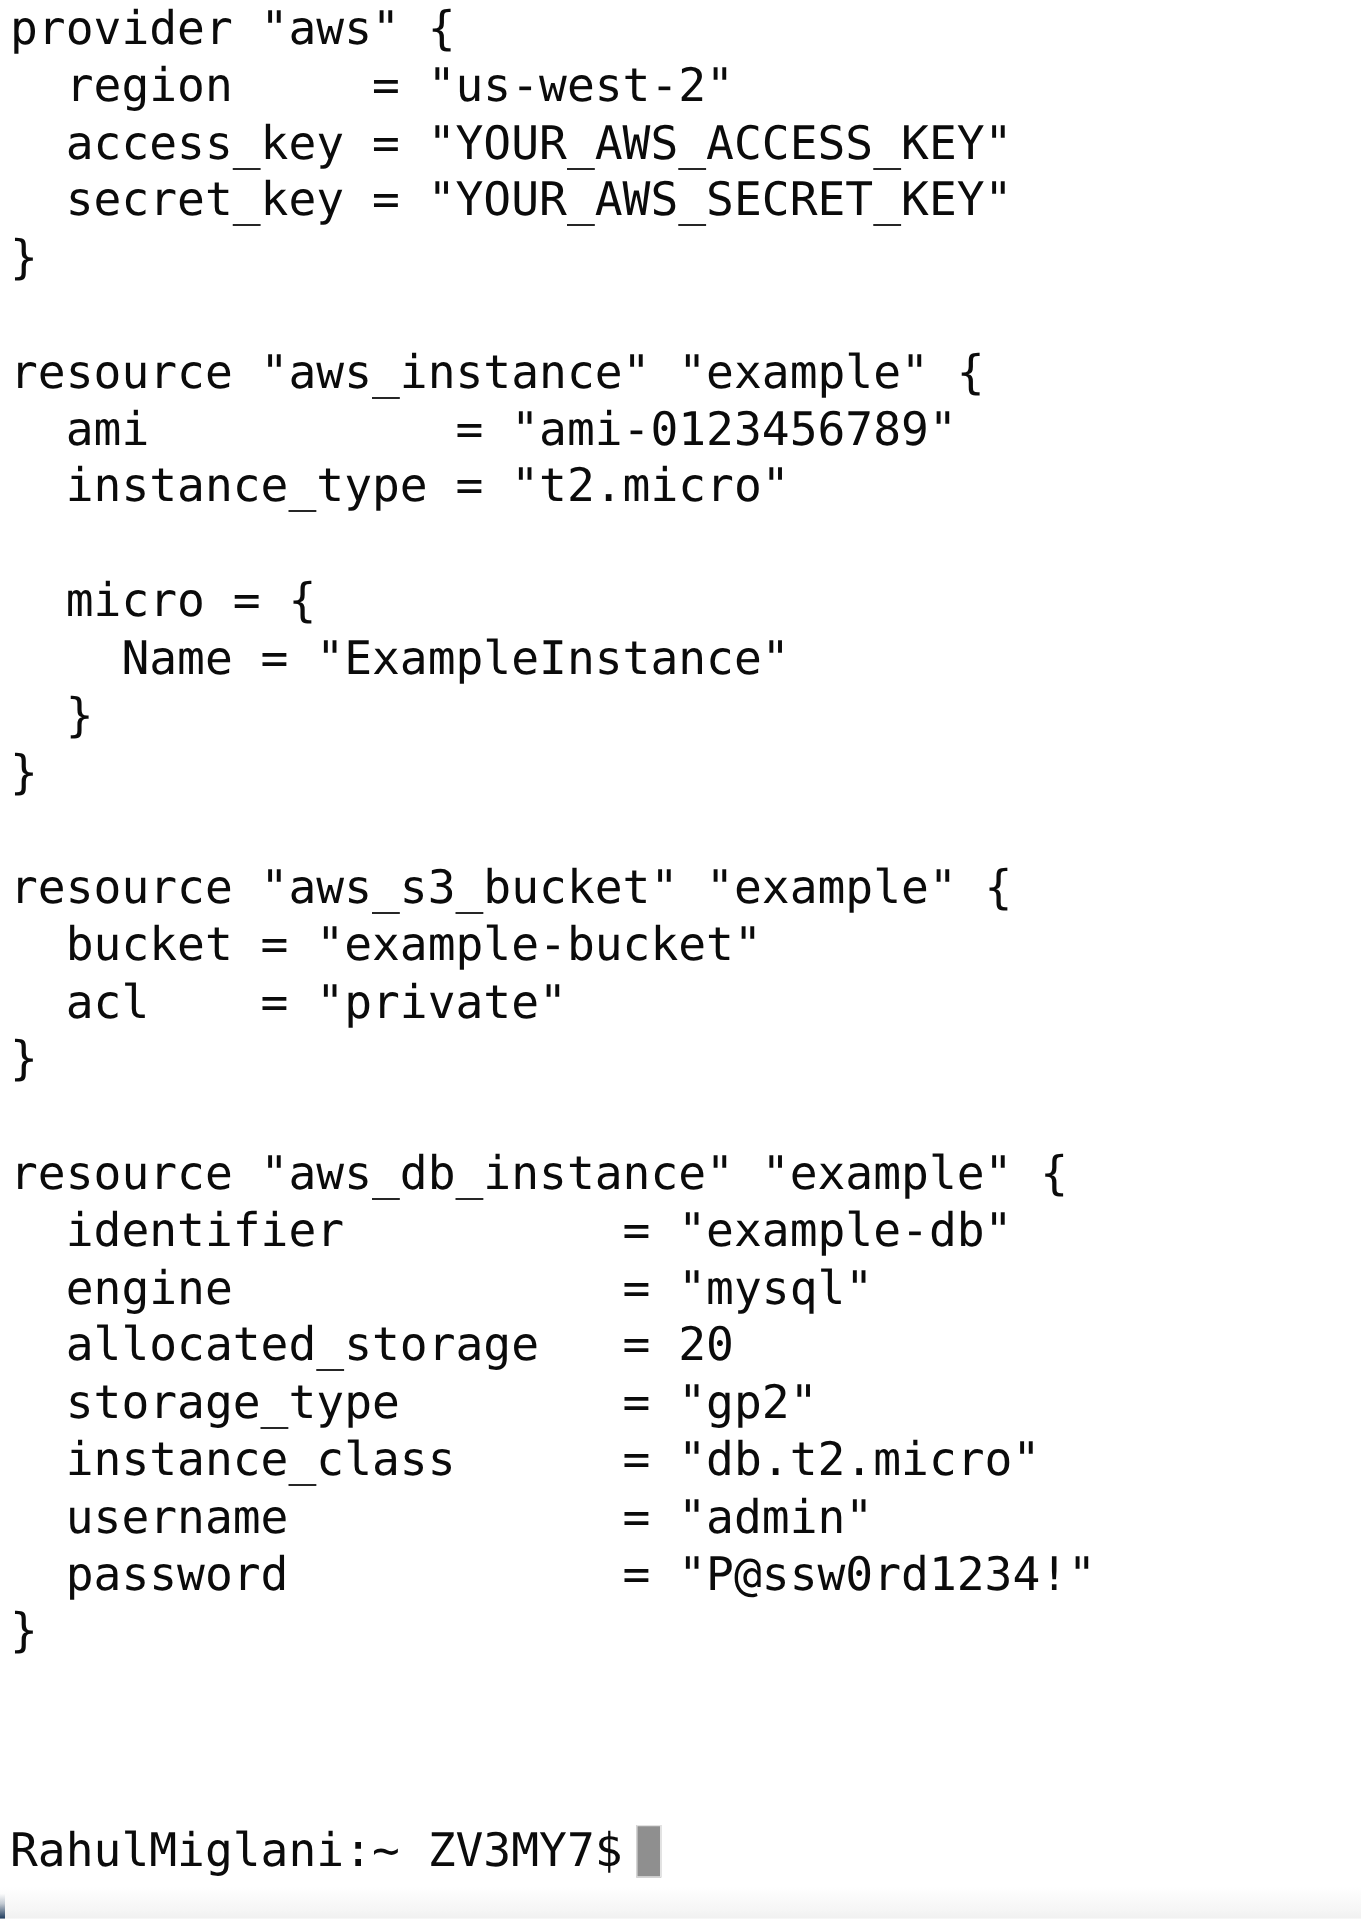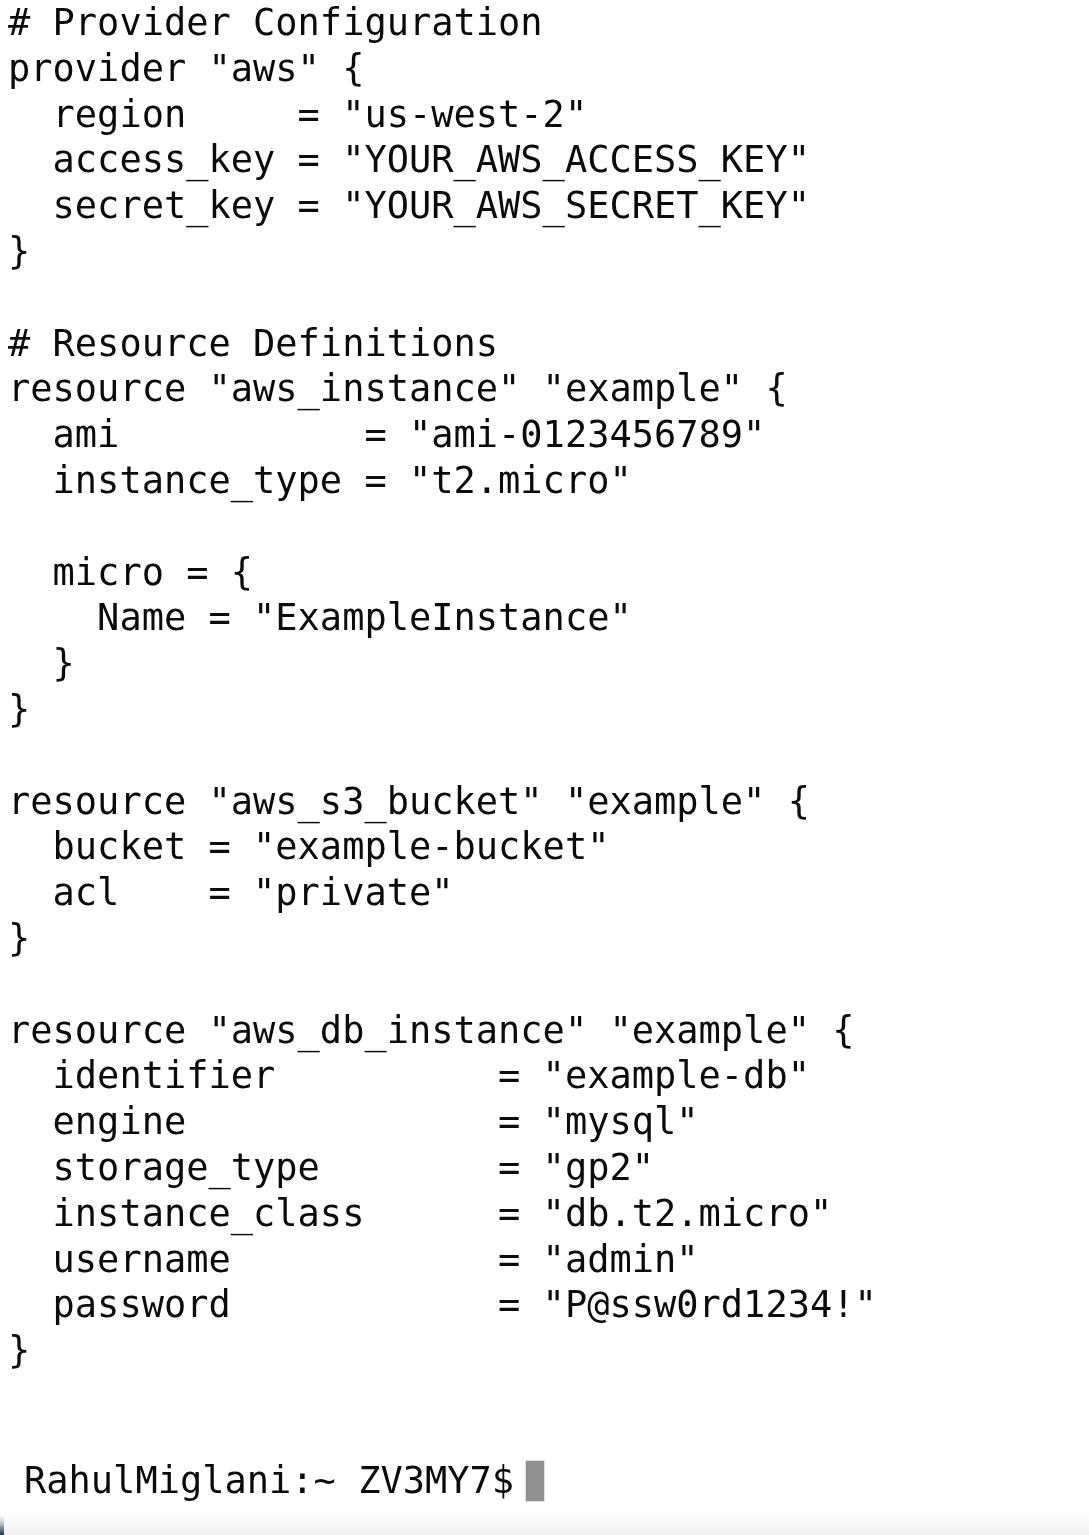--- a/index.html
+++ b/index.html
@@ -51,21 +51,21 @@
   }
 
   
   #prompt-row {
     position: absolute;
     left: 0;
     top: 1458px;
     display: flex;
     align-items: center;
     height: 45.8px;
-    padding-left: 24px;
+    padding-left: 8px;
   }
 
   #prompt-text {
     font-family: "DejaVu Sans Mono", "Liberation Mono", monospace;
     font-size: 37px;
     line-height: 45.8px;
     color: #0b0b0b;
     white-space: pre;
   }
 
@@ -99,45 +99,44 @@
     background: linear-gradient(to top, #1d3a5c 0%, rgba(29,58,92,0.25) 60%, rgba(29,58,92,0) 100%);
     pointer-events: none;
   }
 </style>
 </head>
 <body>
 
 <div id="terminal">
 
   <div id="code-area">
-      <div class="line"># Provider Configuration</div>
       <div class="line">provider "aws" {</div>
       <div class="line">  region     = "us-west-2"</div>
       <div class="line">  access_key = "YOUR_AWS_ACCESS_KEY"</div>
       <div class="line">  secret_key = "YOUR_AWS_SECRET_KEY"</div>
       <div class="line">}</div>
       <div class="line blank"></div>
-      <div class="line"># Resource Definitions</div>
       <div class="line">resource "aws_instance" "example" {</div>
       <div class="line">  ami           = "ami-0123456789"</div>
       <div class="line">  instance_type = "t2.micro"</div>
       <div class="line blank"></div>
       <div class="line">  micro = {</div>
       <div class="line">    Name = "ExampleInstance"</div>
       <div class="line">  }</div>
       <div class="line">}</div>
       <div class="line blank"></div>
       <div class="line">resource "aws_s3_bucket" "example" {</div>
       <div class="line">  bucket = "example-bucket"</div>
       <div class="line">  acl    = "private"</div>
       <div class="line">}</div>
       <div class="line blank"></div>
       <div class="line">resource "aws_db_instance" "example" {</div>
       <div class="line">  identifier          = "example-db"</div>
       <div class="line">  engine              = "mysql"</div>
+      <div class="line">  allocated_storage   = 20</div>
       <div class="line">  storage_type        = "gp2"</div>
       <div class="line">  instance_class      = "db.t2.micro"</div>
       <div class="line">  username            = "admin"</div>
       <div class="line">  password            = "P@ssw0rd1234!"</div>
       <div class="line">}</div>
       <div class="line blank"></div>
     </div>
 
   <div id="prompt-row">
     <span id="prompt-text">RahulMiglani:~ ZV3MY7$</span>

